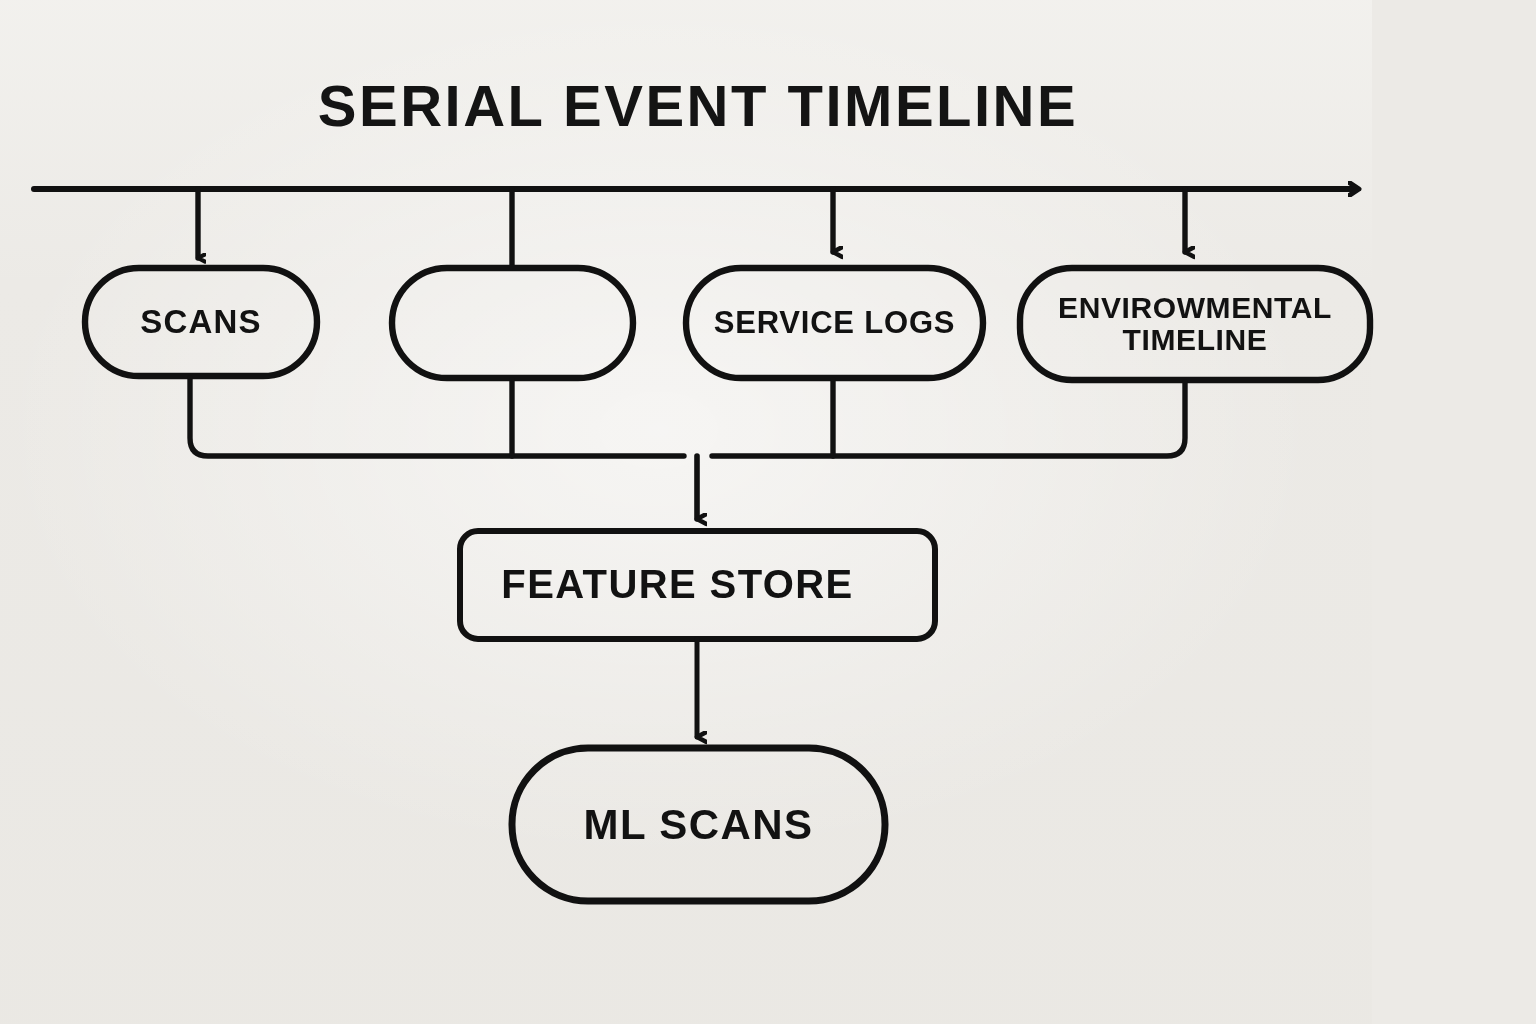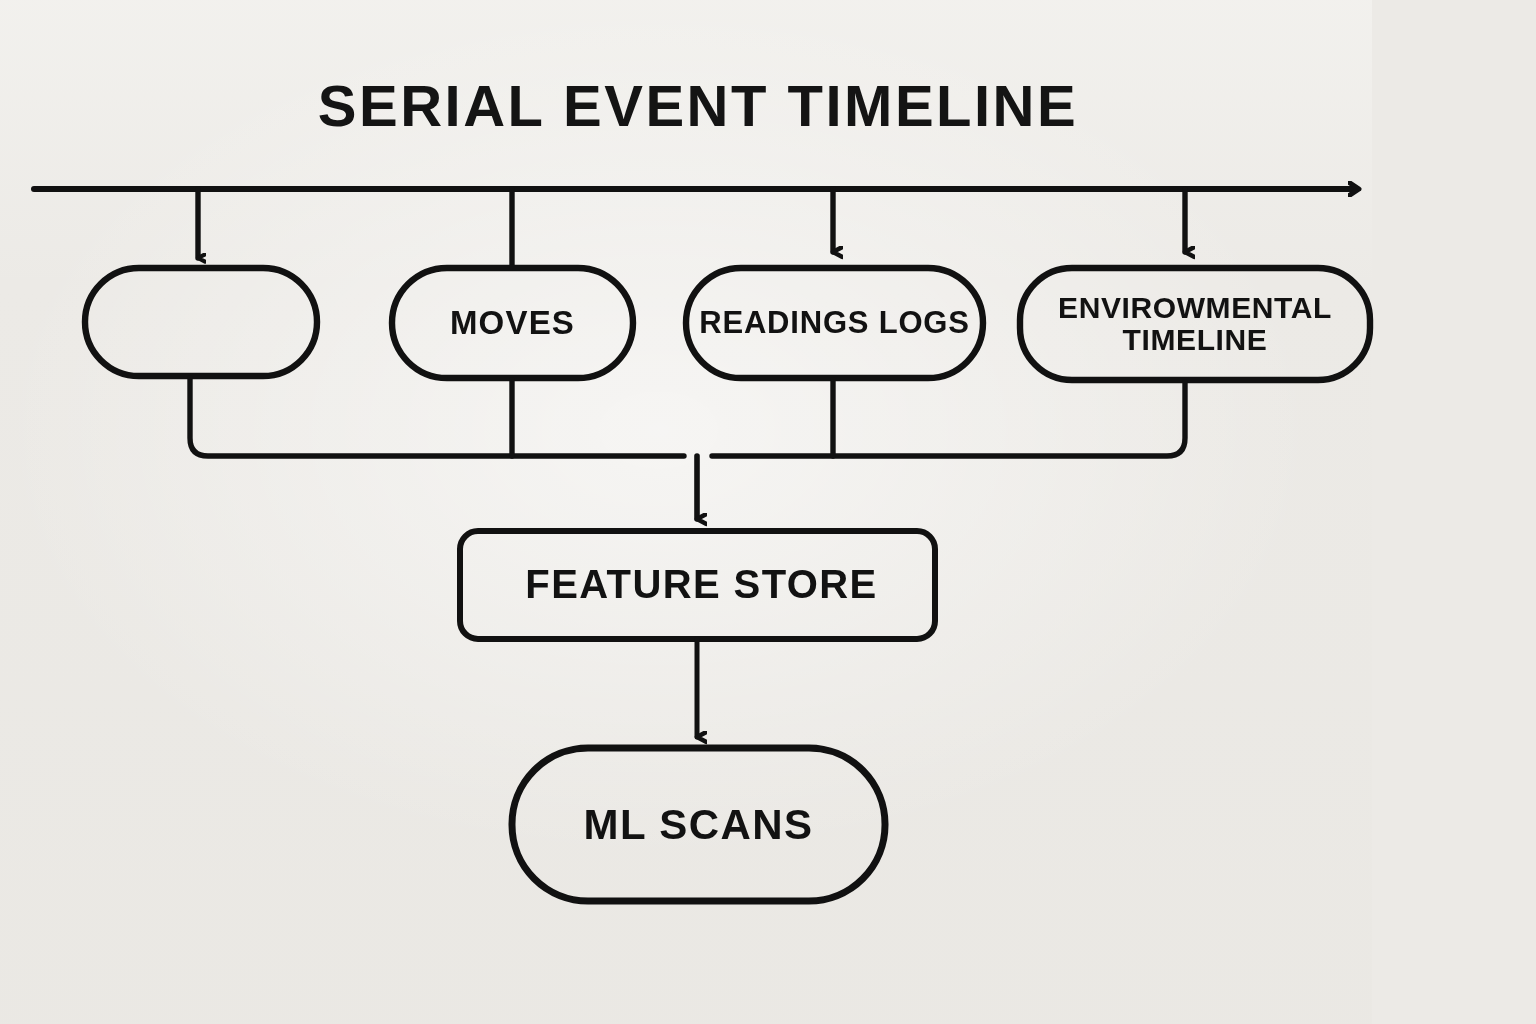--- a/index.html
+++ b/index.html
@@ -59,21 +59,21 @@
     color: #141414;
     font-size: 58px;
     font-weight: 700;
     letter-spacing: 2.5px;
     transform: translateX(-70px);
   }
   .lbl-scans        { left: 85px;  top: 268px; width: 232px; height: 108px; font-size: 33px; letter-spacing: 1.2px; }
   .lbl-moves        { left: 392px; top: 268px; width: 241px; height: 110px; font-size: 33px; letter-spacing: 1.2px; }
   .lbl-service-logs { left: 686px; top: 268px; width: 297px; height: 110px; font-size: 31px; letter-spacing: 0.8px; }
   .lbl-env-readings { left: 1020px;top: 268px; width: 350px; height: 112px; font-size: 30px; letter-spacing: 0.6px; }
-  .lbl-feature-store{ left: 464px; top: 531px; width: 475px; height: 108px; font-size: 40px; letter-spacing: 1.4px; }
+  .lbl-feature-store{ left: 440px; top: 531px; width: 475px; height: 108px; font-size: 40px; letter-spacing: 1.4px; }
   .lbl-ml-model     { left: 512px; top: 748px; width: 373px; height: 153px; font-size: 42px; letter-spacing: 1.4px; }
 </style>
 </head>
 <body>
 
 <div id="canvas">
 
   <svg id="diagram" viewBox="0 0 1536 1024">
     <defs>
       <marker id="arrow-down" markerWidth="14" markerHeight="14" refX="6" refY="10" orient="auto" markerUnits="userSpaceOnUse">
@@ -111,21 +111,21 @@
       <rect x="460" y="531" width="475" height="108" rx="18" ry="18" stroke-width="6"></rect>
 
       <line x1="697" y1="639" x2="697" y2="737" marker-end="url(#arrow-down)" stroke-width="5"></line>
 
       <rect x="512" y="748" width="373" height="153" rx="76" ry="76" stroke-width="7"></rect>
     </g>
   </svg>
 
   <div id="title">SERIAL EVENT TIMELINE</div>
 
-  <div class="node-label lbl-moves">MOVES</div>
-  <div class="node-label lbl-service-logs">READINGS LOGS</div>
+  <div class="node-label lbl-scans">SCANS</div>
+  <div class="node-label lbl-service-logs">SERVICE LOGS</div>
   <div class="node-label lbl-env-readings">ENVIROWMENTAL
 TIMELINE</div>
 
   <div class="node-label lbl-feature-store">FEATURE STORE</div>
   <div class="node-label lbl-ml-model">ML SCANS</div>
 
 </div>
 
 </body></html>

